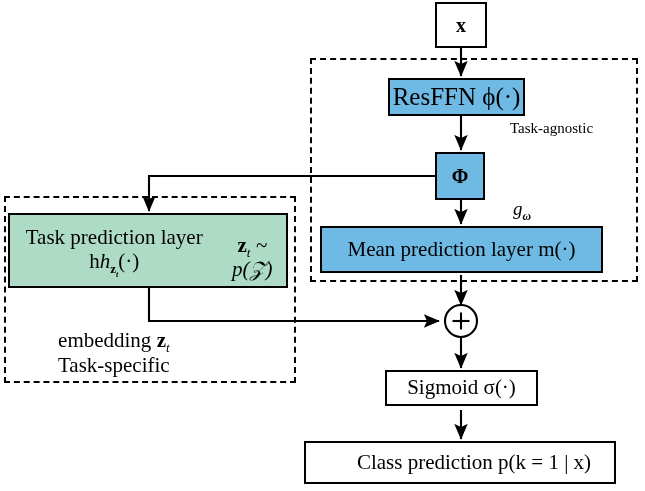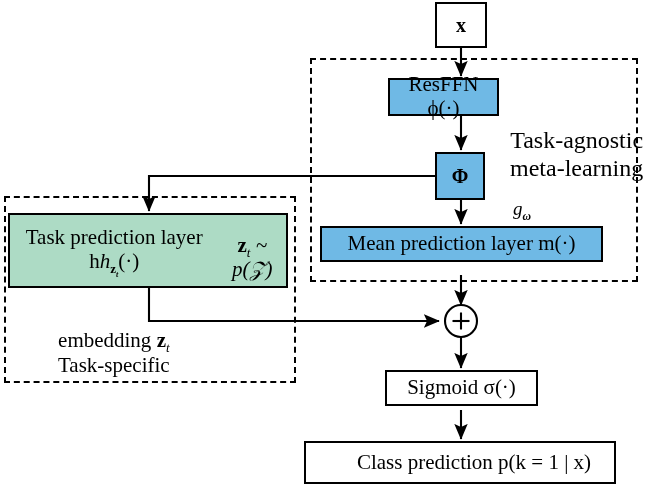--- a/index.html
+++ b/index.html
@@ -48,33 +48,33 @@
   .freetext {
     position: absolute;
     color: #000000;
     text-align: center;
     line-height: 1.18;
     white-space: nowrap;
   }
 
   
   #node-x       { left:435px; top:2px;   width:52px;  height:46px;  font-size:20px; }
-  #node-resffn  { left:388px; top:78px;  width:111px; height:38px;  font-size:21px; }
+  #node-resffn  { left:388px; top:78px;  width:137px; height:38px;  font-size:25px; }
   #node-phi     { left:435px; top:152px; width:50px;  height:48px;  font-size:20px; }
-  #node-mean    { left:320px; top:226px; width:283px; height:36px;  font-size:21px; }
+  #node-mean    { left:320px; top:226px; width:283px; height:47px;  font-size:21px; }
   #node-task    { left:8px;   top:213px; width:280px; height:75px;  font-size:21px; flex-direction:row; }
   #node-sigmoid { left:385px; top:370px; width:153px; height:36px;  font-size:21px; }
   #node-class   { left:304px; top:441px; width:312px; height:43px;  font-size:21px;padding-left:28px; }
 
   
   #dash-meta { left:310px; top:58px;  width:328px; height:224px; }
   #dash-task { left:4px;   top:196px; width:292px; height:187px; }
 
   
-  #label-meta { left:510px; top:126px; font-size:24px; }
+  #label-meta { left:510px; top:120px; font-size:15px; }
   #label-gomega { left:513px; top:198px; font-size:19px;text-align:right; }
   #label-taskspec { left:58px; top:328px; font-size:21px; }
 
   .mi { font-style: italic; }
   .mb { font-weight: bold; font-style: normal; }
   sub.mini { font-size: 0.62em; font-style: italic; line-height: 0; }
   sub.mini-b { font-size: 0.62em; font-weight: bold; font-style: normal; line-height: 0; }
   .row2 { margin-top: 14px; }
 </style>
 </head>
@@ -145,21 +145,20 @@
   <div class="node" id="node-sigmoid">
     <span>Sigmoid σ(·)</span>
   </div>
 
   <div class="node" id="node-class">
     <span>Class prediction p(k = 1 | x)</span>
   </div>
 
   <div class="freetext" id="label-meta">
     <div>Task-agnostic</div>
-    <div>meta-learning</div>
   </div>
 
   <div class="freetext" id="label-gomega">
     <span class="mi">g</span><sub class="mini mb">ω</sub>
   </div>
 
   <div class="freetext" id="label-taskspec">
     <div>
       <span>embedding</span><span class="mb"> z</span><sub class="mini">t</sub>
     </div>

